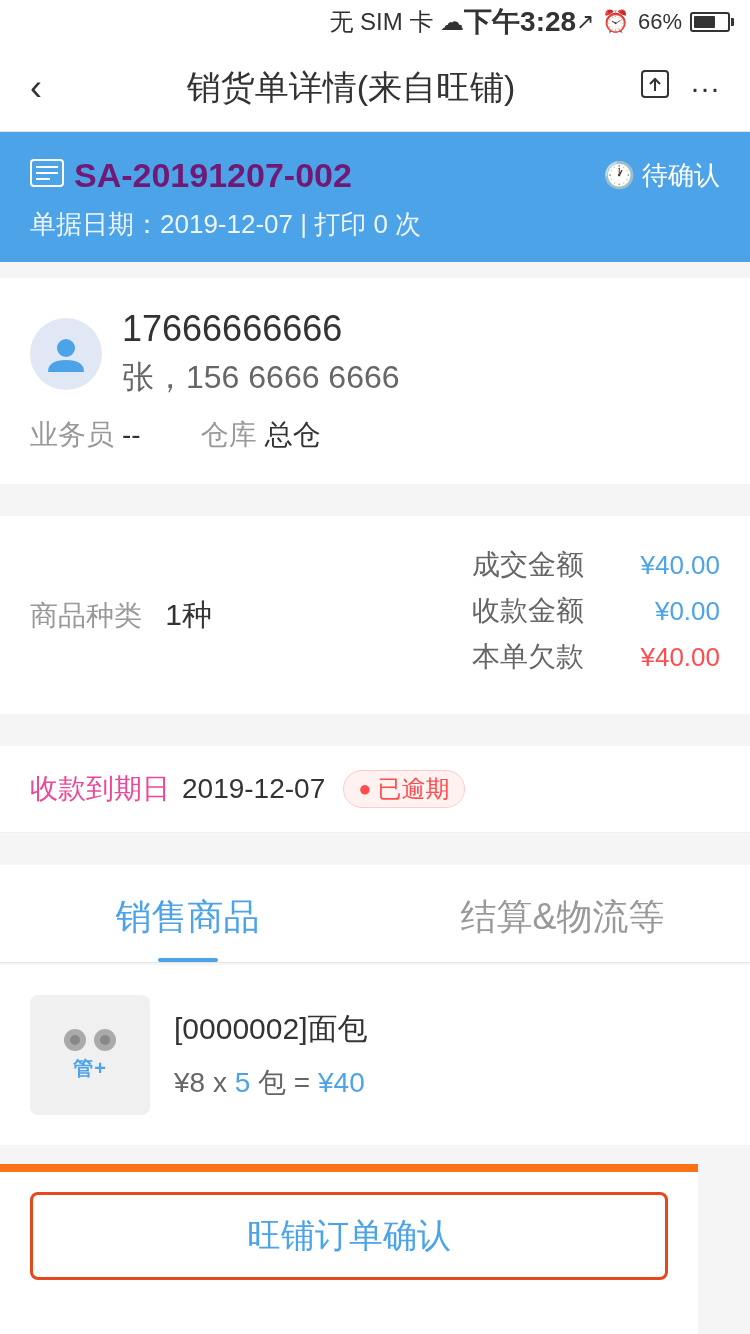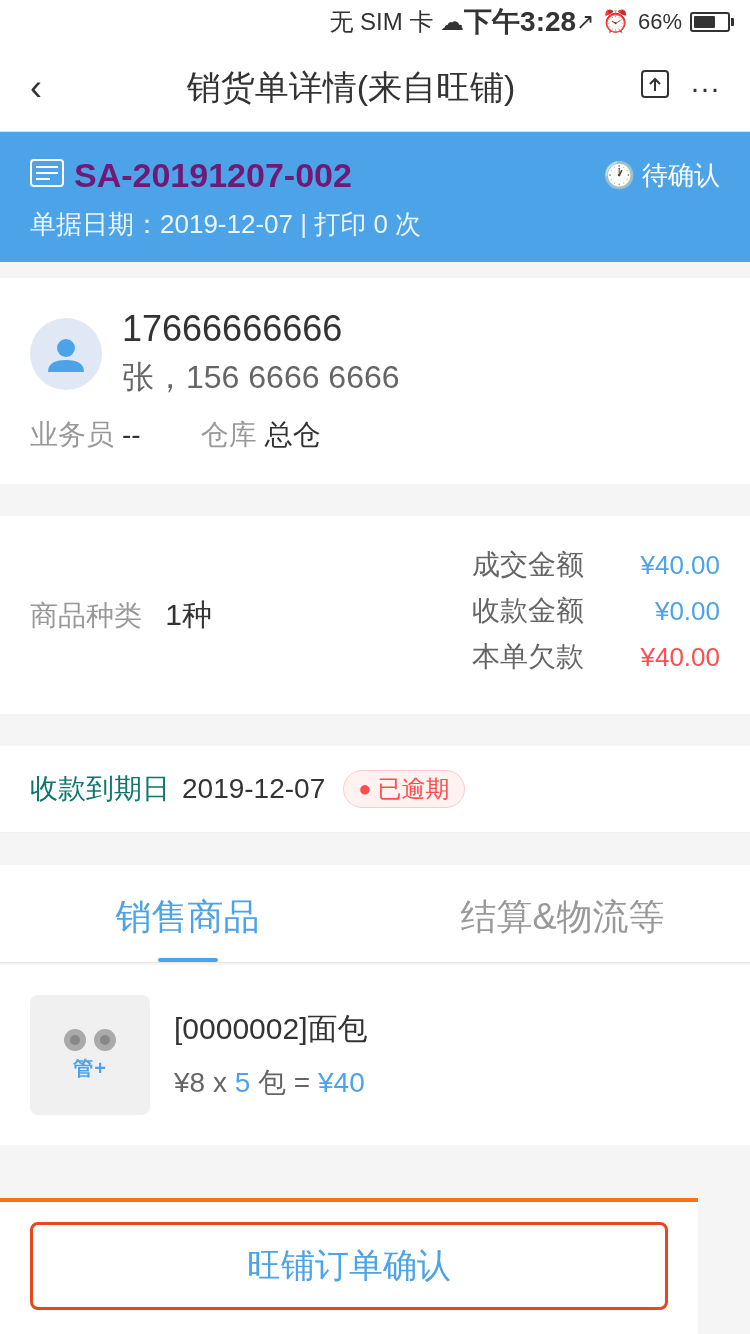--- a/index.html
+++ b/index.html
@@ -182,21 +182,21 @@
       background: #fff;
       padding: 24px 30px;
       margin-top: 16px;
       display: flex;
       align-items: center;
       gap: 12px;
       font-size: 28px;
       color: #333;
       border-bottom: 1px solid #f0f0f0;
     }
-    .due-label { color: #0f766e; }
+    .due-label { color: #ec4899; }
     .overdue-badge {
       display: inline-flex;
       align-items: center;
       gap: 6px;
       background: #fff2f0;
       border: 1px solid #ffccc7;
       border-radius: 20px;
       padding: 2px 14px;
       font-size: 24px;
       color: #ff4d4f;
@@ -300,22 +300,22 @@
       height: 260px;
     }
 
     
     .bottom-bar {
       position: fixed;
       bottom: 0;
       left: 0;
       width: 698px;
       background: #fff;
-      padding: 20px 30px 24px;
-      border-top: 4px solid #f97316;
+      padding: 20px 30px 54px;
+      border-top: 8px solid #f97316;
     }
     .confirm-btn {
       width: 100%;
       height: 88px;
       background: #fff;
       border: 3px solid #e5481f;
       border-radius: 8px;
       font-size: 34px;
       color: #4da3e8;
       font-weight: 500;

